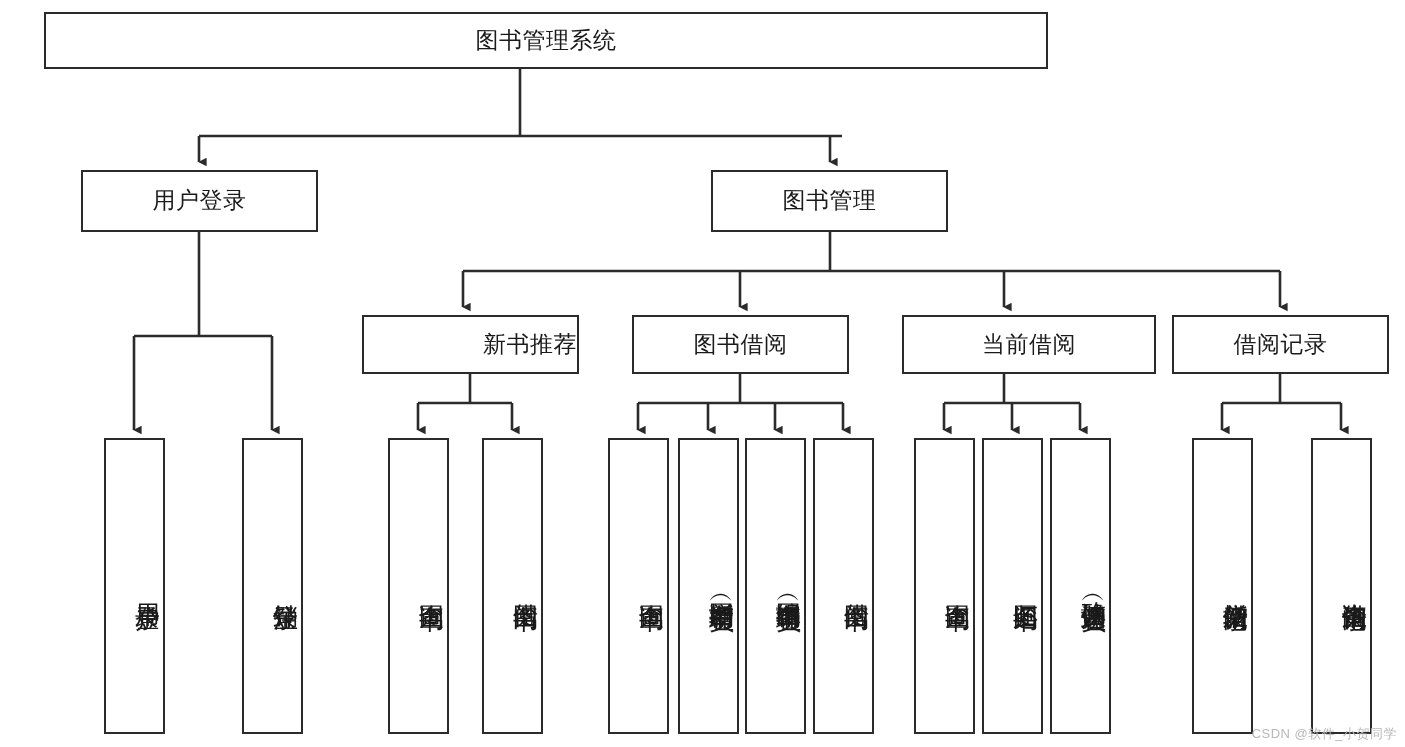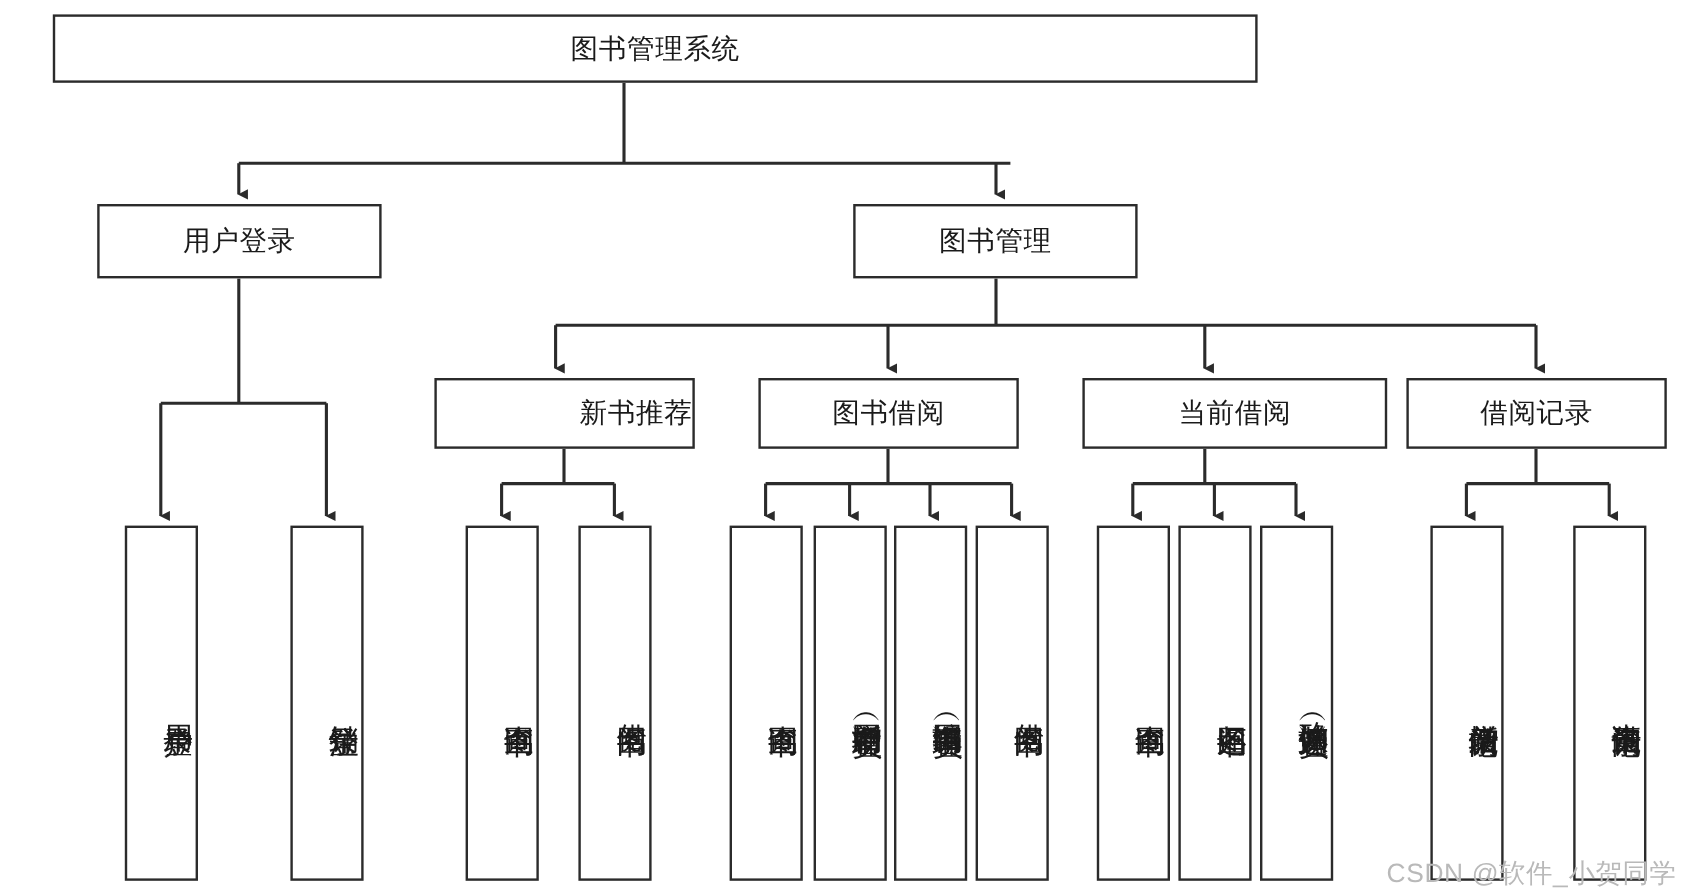--- a/index.html
+++ b/index.html
@@ -58,21 +58,21 @@
     display: block;
   }
   .node.vert .node-label {
     writing-mode: vertical-rl;
     text-orientation: upright;
   }
   #watermark {
     position: absolute;
     right: 8px;
     bottom: 4px;
-    font-size: 22px;
+    font-size: 13px;
     color: #b9b9b9;
     letter-spacing: 0.5px;
     z-index: 5;
     white-space: nowrap;
   }
 </style>
 </head>
 <body>
 
 <div id="diagram-root">

